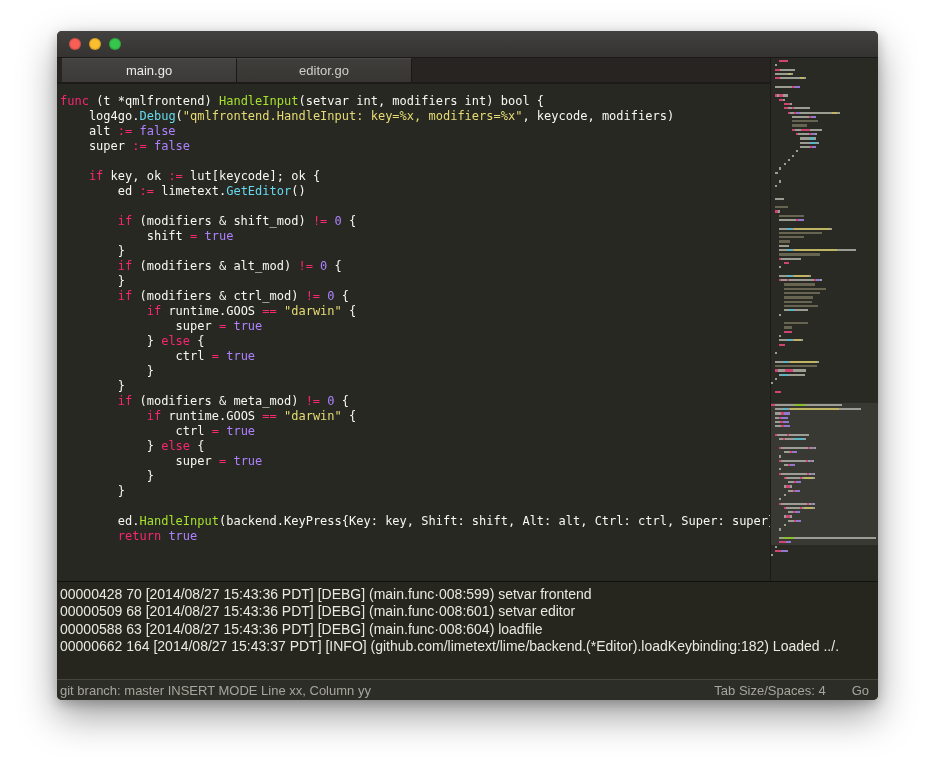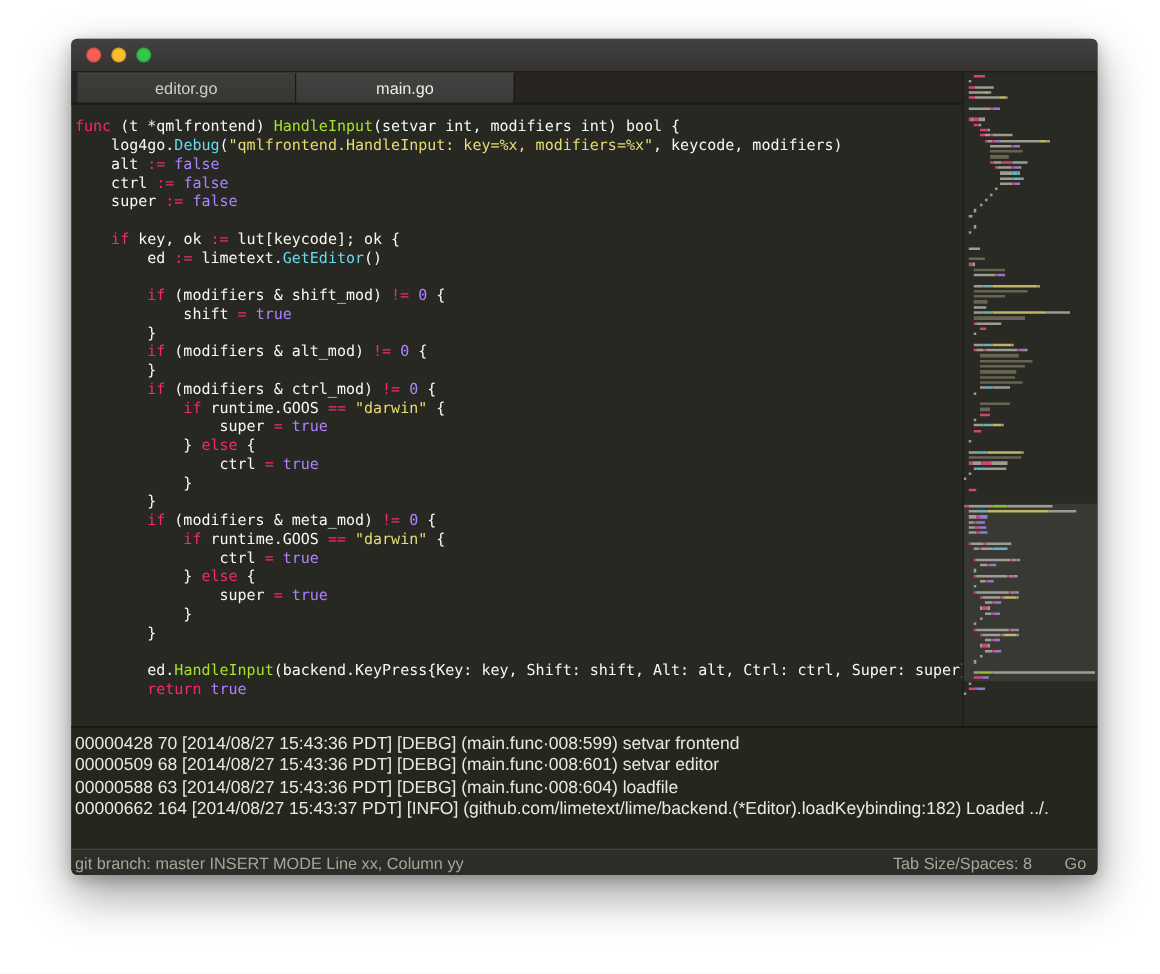--- a/index.html
+++ b/index.html
@@ -61,34 +61,33 @@
     <div class="titlebar">
       <span class="light red"></span>
       <span class="light yellow"></span>
       <span class="light green"></span>
     </div>
 
     <div class="main-row">
       <div class="editor-col">
 
         <div class="tab-bar">
+          <div class="tab active">
+            <span>main.go</span>
+          </div>
           <div class="tab">
             <span>editor.go</span>
-          </div>
-          <div class="tab active">
-            <span>main.go</span>
           </div>
           <div class="tab-filler"></div>
         </div>
 
         <div class="code-area">
             <div class="cl"><span class="tok-k">func</span><span class="tok-w"> (t *qmlfrontend) </span><span class="tok-f">HandleInput</span><span class="tok-w">(setvar int, modifiers int) bool {</span></div>
             <div class="cl"><span class="tok-w">    log4go.</span><span class="tok-t">Debug</span><span class="tok-w">(</span><span class="tok-s">"qmlfrontend.HandleInput: key=%x, modifiers=%x"</span><span class="tok-w">, keycode, modifiers)</span></div>
             <div class="cl"><span class="tok-w">    alt </span><span class="tok-k">:=</span><span class="tok-c"> false</span></div>
-            <div class="cl"><span class="tok-w">    ctrl </span><span class="tok-k">:=</span><span class="tok-c"> false</span></div>
             <div class="cl"><span class="tok-w">    super </span><span class="tok-k">:=</span><span class="tok-c"> false</span></div>
             <div class="cl">&nbsp;</div>
             <div class="cl"><span class="tok-k">    if</span><span class="tok-w"> key, ok </span><span class="tok-k">:=</span><span class="tok-w"> lut[keycode]; ok {</span></div>
             <div class="cl"><span class="tok-w">        ed </span><span class="tok-k">:=</span><span class="tok-w"> limetext.</span><span class="tok-t">GetEditor</span><span class="tok-w">()</span></div>
             <div class="cl">&nbsp;</div>
             <div class="cl"><span class="tok-k">        if</span><span class="tok-w"> (modifiers &amp; shift_mod) </span><span class="tok-k">!=</span><span class="tok-w"> </span><span class="tok-c">0</span><span class="tok-w"> {</span></div>
             <div class="cl"><span class="tok-w">            shift </span><span class="tok-k">=</span><span class="tok-c"> true</span></div>
             <div class="cl"><span class="tok-w">        }</span></div>
             <div class="cl"><span class="tok-k">        if</span><span class="tok-w"> (modifiers &amp; alt_mod) </span><span class="tok-k">!=</span><span class="tok-w"> </span><span class="tok-c">0</span><span class="tok-w"> {</span></div>
             <div class="cl"><span class="tok-w">        }</span></div>
@@ -240,18 +239,18 @@
 
     <div class="console">
         <div class="log-line">00000428 70 [2014/08/27 15:43:36 PDT] [DEBG] (main.func·008:599) setvar frontend</div>
         <div class="log-line">00000509 68 [2014/08/27 15:43:36 PDT] [DEBG] (main.func·008:601) setvar editor</div>
         <div class="log-line">00000588 63 [2014/08/27 15:43:36 PDT] [DEBG] (main.func·008:604) loadfile</div>
         <div class="log-line">00000662 164 [2014/08/27 15:43:37 PDT] [INFO] (github.com/limetext/lime/backend.(*Editor).loadKeybinding:182) Loaded ../.</div>
       </div>
 
     <div class="status-bar">
       <span class="status-left">git branch: master INSERT MODE Line xx, Column yy</span>
-      <span class="status-tab">Tab Size/Spaces: 8</span>
+      <span class="status-tab">Tab Size/Spaces: 4</span>
       <span class="status-syntax">Go</span>
     </div>
 
   </div>
 </div>
 
 </body></html>

